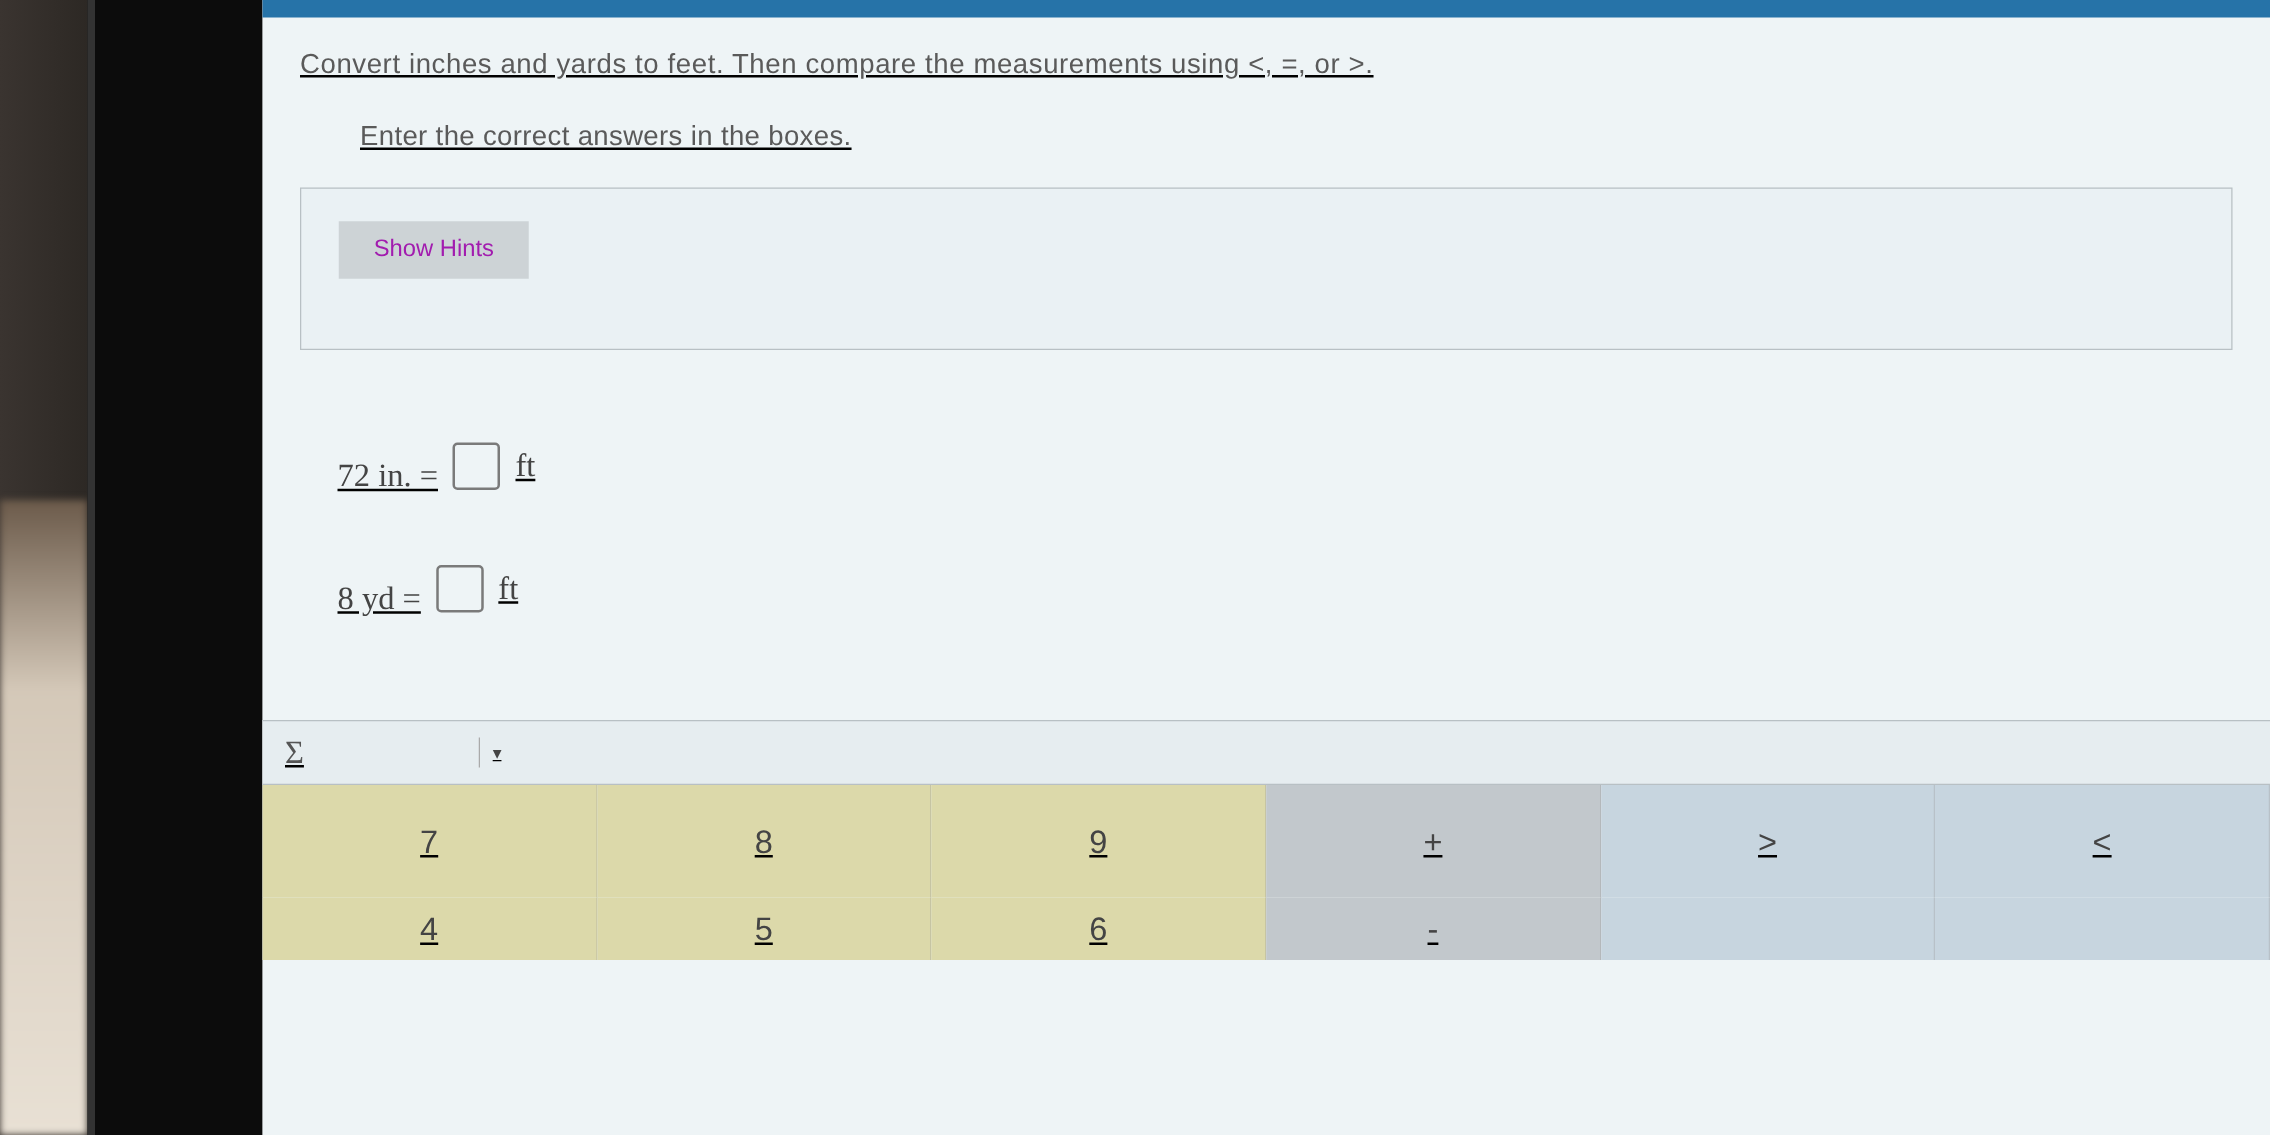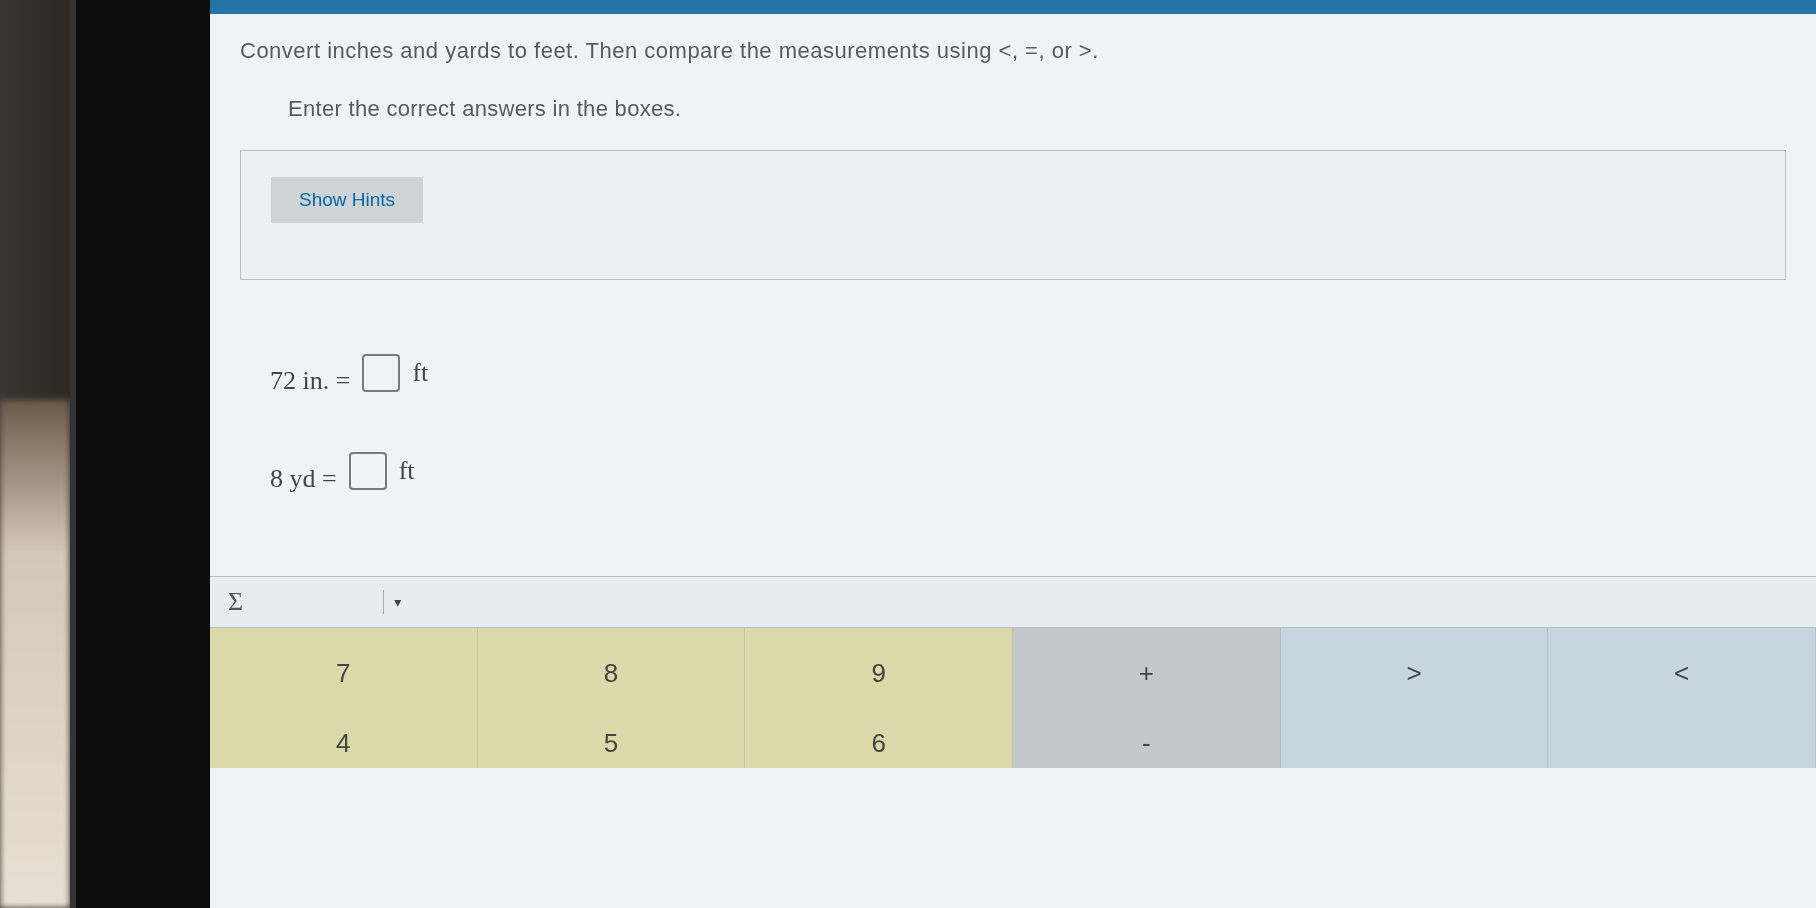--- a/index.html
+++ b/index.html
@@ -15,20 +15,21 @@
       overflow: hidden;
       position: relative;
     }
     .screen-wrapper {
       position: absolute;
       left: 210px;
       top: 0;
       right: 0;
       bottom: 0;
       background: #eef4f6;
+      text-decoration: underline;
     }
     .top-bar {
       height: 14px;
       background: #2673a8;
       width: 100%;
     }
     .instructions {
       padding: 24px 30px 10px 30px;
     }
     .instruction-line1 {
@@ -45,21 +46,21 @@
     }
     .hint-container {
       margin: 18px 30px 0 30px;
       border: 1px solid #b8c0c4;
       padding: 26px 30px 56px 30px;
       background: #eaf1f4;
     }
     .show-hints-btn {
       background: #cdd3d6;
       border: none;
-      color: #0369a1;
+      color: #a21caf;
       font-size: 19px;
       padding: 12px 28px;
       cursor: pointer;
     }
     .problems {
       padding: 70px 30px 30px 60px;
     }
     .problem-row {
       display: flex;
       align-items: center;

